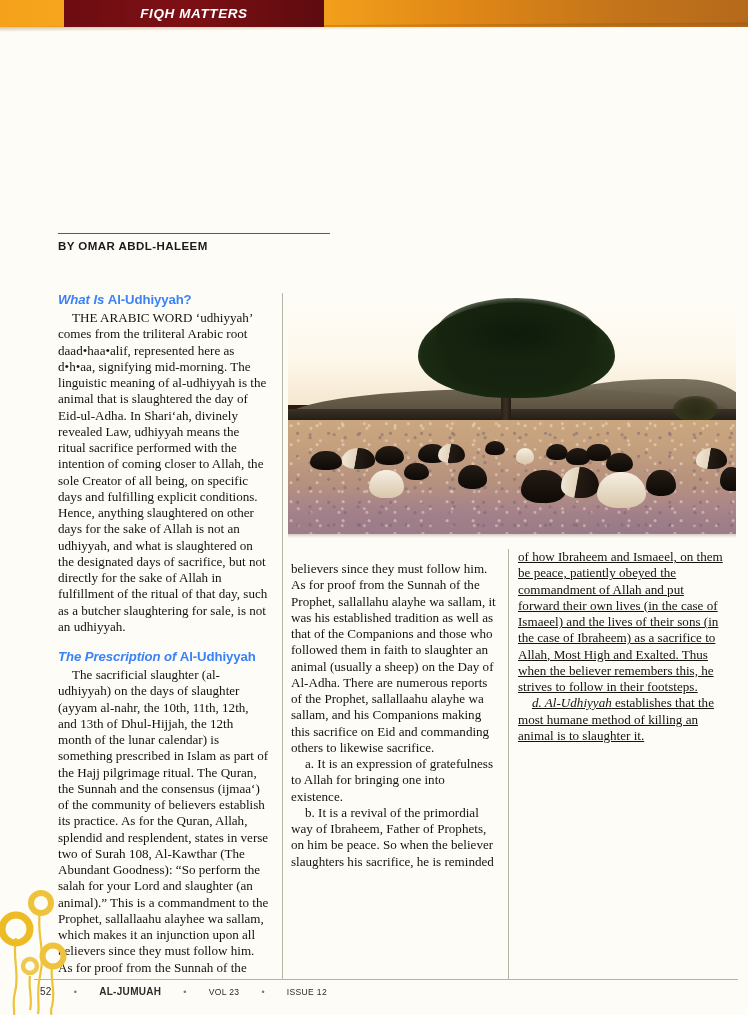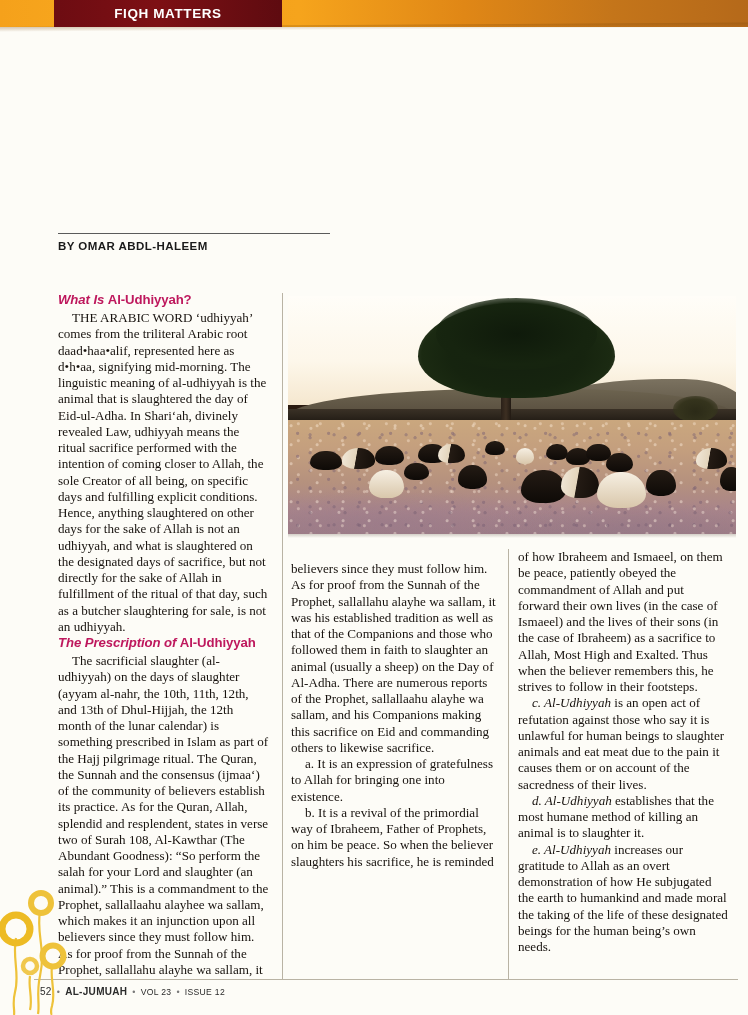--- a/index.html
+++ b/index.html
@@ -31,26 +31,27 @@
   #header-band-shadow {
     position: absolute;
     left: 0; top: 27px;
     width: 748px; height: 5px;
     background: linear-gradient(180deg, rgba(120,70,10,.30), rgba(255,255,255,0));
     transform: skewY(-0.35deg);
     transform-origin: left top;
   }
   #kicker-box {
     position: absolute;
-    left: 54px; top: 0;
-    width: 228px; height: 27px;
+    left: 64px; top: 0;
+    width: 260px; height: 27px;
     background: linear-gradient(90deg, #6d0c12 0%, #7d1014 45%, #5e0b10 100%);
     display: flex;
     align-items: center;
     justify-content: center;
+    font-style: italic;
   }
   #kicker-label {
     color: #ffffff;
     font-family: "Liberation Sans", sans-serif;
     font-weight: bold;
     font-size: 13.5px;
     letter-spacing: .6px;
   }
 
   
@@ -192,33 +193,33 @@
     position: absolute;
     font-family: "Liberation Serif", serif;
     font-size: 13.1px;
     line-height: 16.25px;
     color: #17120e;
     text-align: left;
     hyphens: none;
   }
   #col1 { left: 58px; top: 292px; width: 212px; }
   #col2 { left: 291px; top: 561px; width: 206px; }
-  #col3 { left: 518px; top: 549px; width: 210px; }
+  #col3 { left: 518px; top: 549px; width: 210px; text-decoration: underline; }
 
   .subhead {
-    color: #be185d;
+    color: #3b82f6;
     font-family: "Liberation Sans", sans-serif;
     font-weight: bold;
     font-size: 13.2px;
     line-height: 16px;
     margin: 0 0 2px 0;
     letter-spacing: -0.1px;
   }
   .subhead .it { font-style: italic; }
-  .sec-gap { }
+  .sec-gap { margin-top: 14px; }
   p.body {
     margin: 0;
     text-indent: 14px;
   }
   p.body.noindent { text-indent: 0; }
   .it { font-style: italic; }
   .sc { font-variant: small-caps; text-align: center; }
 
   
   #footer-rule {
@@ -229,21 +230,21 @@
   }
   #footer {
     position: absolute;
     left: 40px; top: 986px;
     font-family: "Liberation Sans", sans-serif;
     font-size: 10px;
     color: #2b2b2b;
     letter-spacing: .3px;
     display: flex;
     align-items: center;
-    gap: 5px;
+    gap: 22px;
   }
   #footer .sep { color: #7a7a7a; font-size: 9px; }
   #footer .bold { font-weight: bold; }
   #footer .small { font-size: 8.6px; text-align: center; }
 
   
   #decor {
     position: absolute;
     left: 0; top: 880px;
     width: 86px; height: 135px;
@@ -312,23 +313,21 @@
   </div>
 
   <div class="col" id="col2">
       <p class="body noindent">believers since they must follow him. As for proof from the Sunnah of the Prophet, sallallahu alayhe wa sallam, it was his established tradition as well as that of the Companions and those who followed them in faith to slaughter an animal (usually a sheep) on the Day of Al-Adha. There are numerous reports of the Prophet, sallallaahu alayhe wa sallam, and his Companions making this sacrifice on Eid and commanding others to likewise sacrifice.</p>
       <p class="body">a. It is an expression of gratefulness to Allah for bringing one into existence.</p>
       <p class="body">b. It is a revival of the primordial way of Ibraheem, Father of Prophets, on him be peace. So when the believer slaughters his sacrifice, he is reminded</p>
     </div>
 
   <div class="col" id="col3">
       <p class="body noindent">of how Ibraheem and Ismaeel, on them be peace, patiently obeyed the commandment of Allah and put forward their own lives (in the case of Ismaeel) and the lives of their sons (in the case of Ibraheem) as a sacrifice to Allah, Most High and Exalted. Thus when the believer remembers this, he strives to follow in their footsteps.</p>
-      <p class="body"><span class="it">c. Al-Udhiyyah</span><span> is an open act of refutation against those who say it is unlawful for human beings to slaughter animals and eat meat due to the pain it causes them or on account of the sacredness of their lives.</span></p>
       <p class="body"><span class="it">d. Al-Udhiyyah</span><span> establishes that the most humane method of killing an animal is to slaughter it.</span></p>
-      <p class="body"><span class="it">e. Al-Udhiyyah</span><span> increases our gratitude to Allah as an overt demonstration of how He subjugated the earth to humankind and made moral the taking of the life of these designated beings for the human being’s own needs.</span></p>
     </div>
 
   <div id="footer-rule"></div>
   <div id="footer">
     <span>52</span>
     <span class="sep">•</span>
     <span class="bold">AL-JUMUAH</span>
     <span class="sep">•</span>
     <span class="small">VOL 23</span>
     <span class="sep">•</span>

